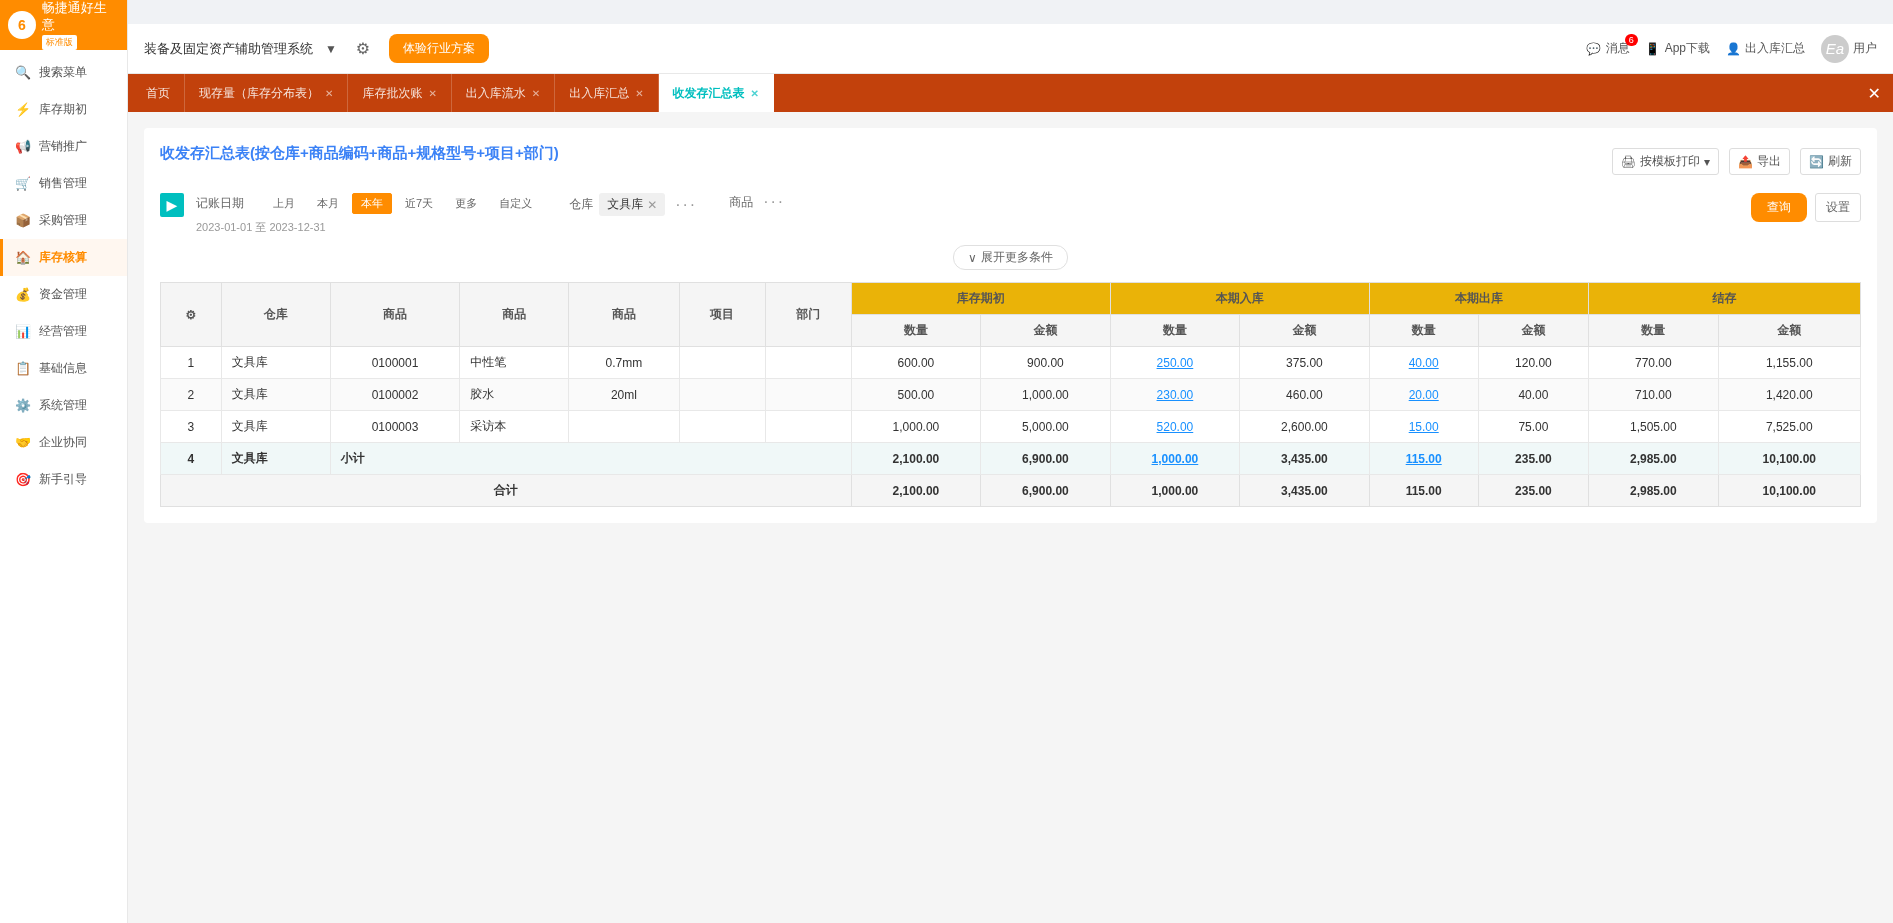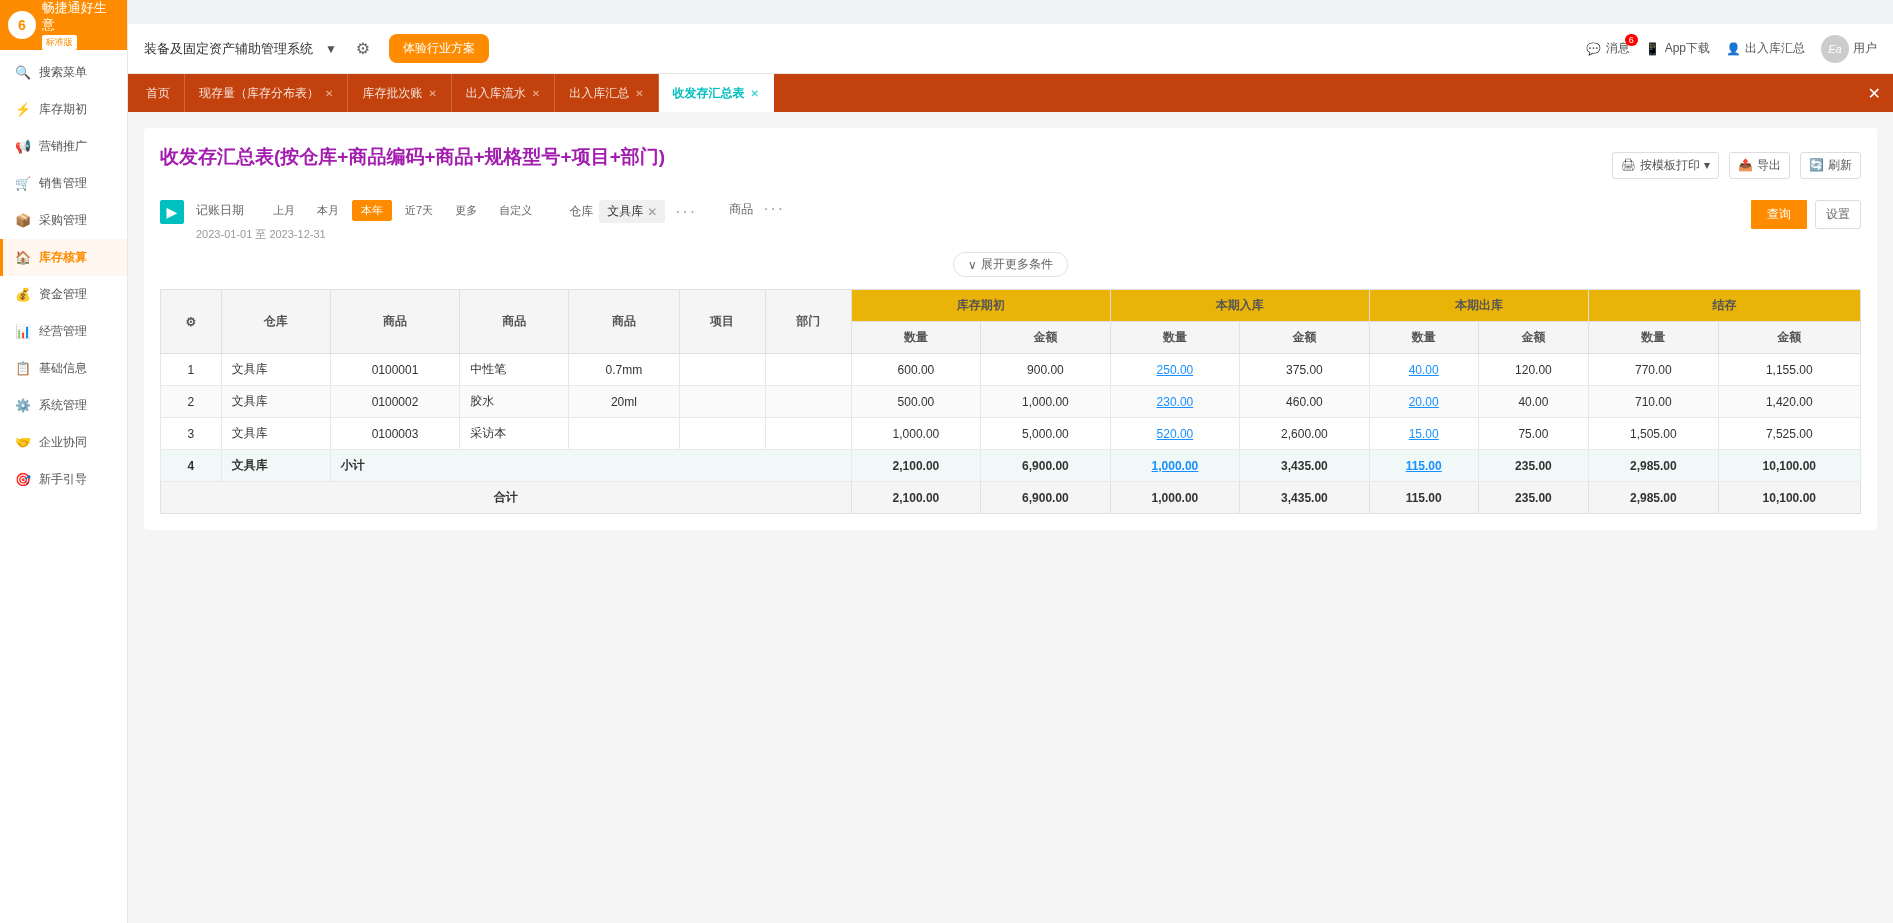--- a/index.html
+++ b/index.html
@@ -22,46 +22,46 @@
     
     .topbar { background: #fff; height: 50px; display: flex; align-items: center; padding: 0 16px; border-bottom: 1px solid #e8e8e8; justify-content: space-between; flex-shrink: 0; margin-top: 24px; }
     .topbar-left { display: flex; align-items: center; gap: 12px; }
     .topbar-system-name { font-size: 13px; color: #333; }
     .topbar-dropdown { display: flex; align-items: center; gap: 4px; color: #555; font-size: 12px; cursor: pointer; }
     .topbar-settings { width: 28px; height: 28px; display: flex; align-items: center; justify-content: center; cursor: pointer; color: #666; font-size: 16px; }
     .topbar-trial-btn { background: #ff8c00; color: #fff; border: none; padding: 6px 14px; border-radius: 8px; cursor: pointer; font-size: 12px; }
     .topbar-right { display: flex; align-items: center; gap: 16px; color: #555; font-size: 12px; }
     .topbar-right-item { display: flex; align-items: center; gap: 4px; cursor: pointer; position: relative; }
     .badge { background: #f00; color: #fff; font-size: 9px; padding: 1px 4px; border-radius: 8px; position: absolute; top: -6px; right: -8px; }
-    .avatar { width: 28px; height: 28px; background: #ccc; border-radius: 50%; display: flex; align-items: center; justify-content: center; font-size: 11px; color: #fff; overflow: hidden; font-style: italic; }
+    .avatar { width: 28px; height: 28px; background: #ccc; border-radius: 50%; display: flex; align-items: center; justify-content: center; font-size: 15px; color: #fff; overflow: hidden; font-style: italic; }
 
     
     .tabs-bar { background: #c2410c; display: flex; align-items: center; height: 38px; flex-shrink: 0; padding: 0 4px; }
     .tab { display: flex; align-items: center; gap: 6px; padding: 0 14px; height: 100%; color: rgba(255,255,255,0.85); cursor: pointer; font-size: 12px; border-right: 1px solid rgba(255,255,255,0.2); white-space: nowrap; }
     .tab.active { background: #fff; color: #00bfbf; font-weight: bold; }
     .tab .tab-close { font-size: 10px; color: inherit; opacity: 0.7; }
     .tab.active .tab-close { color: #00bfbf; }
     .tabs-close-all { margin-left: auto; color: #fff; font-size: 16px; cursor: pointer; padding: 0 8px; }
 
     
     .content { flex: 1; overflow-y: auto; padding: 16px; background: #f5f5f5; }
     .page-card { background: #fff; border-radius: 4px; padding: 16px; }
 
     
-    .page-title { font-size: 19px; font-weight: bold; color: #a21caf; margin-bottom: 16px; }
+    .page-title { font-size: 15px; font-weight: bold; color: #3b82f6; margin-bottom: 16px; }
     .filter-label { color: #666; font-size: 12px; white-space: nowrap; }
     .filter-toggle { width: 24px; height: 24px; background: #00bfbf; color: #fff; display: flex; align-items: center; justify-content: center; cursor: pointer; border-radius: 2px; font-size: 14px; }
     .date-btns { display: flex; gap: 4px; align-items: center; }
     .date-btn { padding: 2px 8px; font-size: 11px; color: #666; cursor: pointer; border-radius: 2px; border: 1px solid transparent; }
     .date-btn.active { background: #ff8c00; color: #fff; border-color: #ff8c00; }
     .date-range { font-size: 11px; color: #999; margin-top: 2px; }
     .warehouse-tag { display: flex; align-items: center; gap: 4px; background: #f0f0f0; padding: 3px 8px; border-radius: 3px; font-size: 12px; }
     .warehouse-tag .close { cursor: pointer; color: #999; }
     .filter-dots { color: #999; cursor: pointer; font-size: 16px; letter-spacing: 2px; padding: 0 4px; }
-    .query-btn { background: #ff8c00; color: #fff; border: none; padding: 5px 16px; border-radius: 1px; cursor: pointer; font-size: 12px; }
+    .query-btn { background: #ff8c00; color: #fff; border: none; padding: 5px 16px; border-radius: 8px; cursor: pointer; font-size: 12px; }
     .settings-btn { background: #fff; color: #666; border: 1px solid #ddd; padding: 5px 10px; border-radius: 3px; cursor: pointer; font-size: 12px; }
     .expand-row { display: flex; justify-content: center; margin-bottom: 12px; }
     .expand-btn { display: flex; align-items: center; gap: 4px; color: #666; font-size: 12px; cursor: pointer; border: 1px solid #e0e0e0; padding: 3px 14px; border-radius: 12px; background: #fff; }
     .toolbar-btn { display: flex; align-items: center; gap: 4px; color: #555; font-size: 12px; cursor: pointer; padding: 4px 8px; border: 1px solid #ddd; border-radius: 3px; background: #fff; }
 
     
     .table-wrap { width: 100%; overflow-x: auto; }
     table { width: 100%; border-collapse: collapse; font-size: 12px; }
     thead tr { background: #f5f5f5; }
     thead th { border: 1px solid #e0e0e0; padding: 7px 10px; text-align: center; font-weight: 600; color: #555; white-space: nowrap; }

